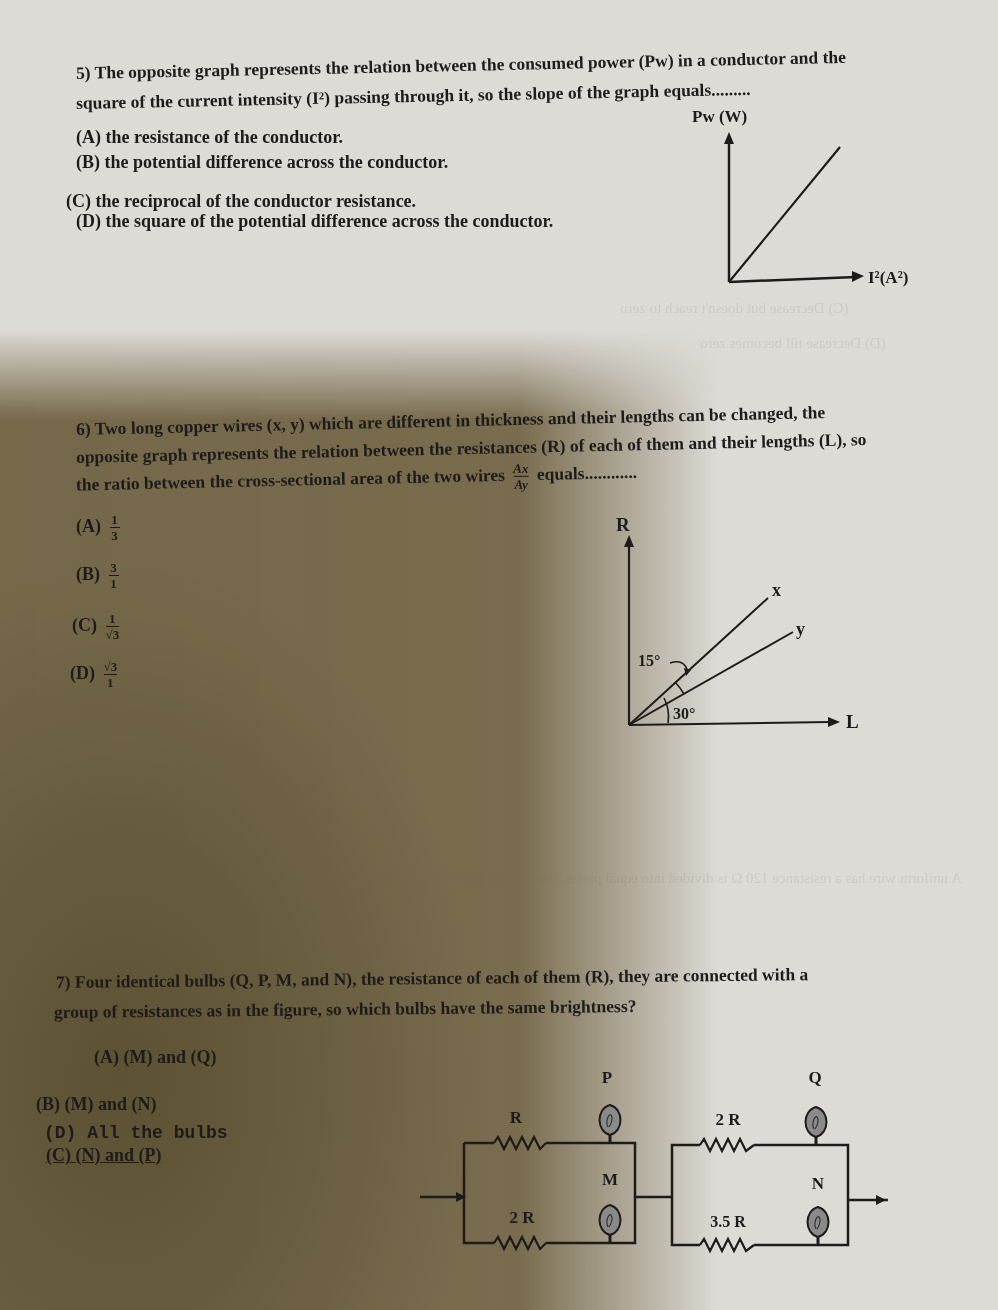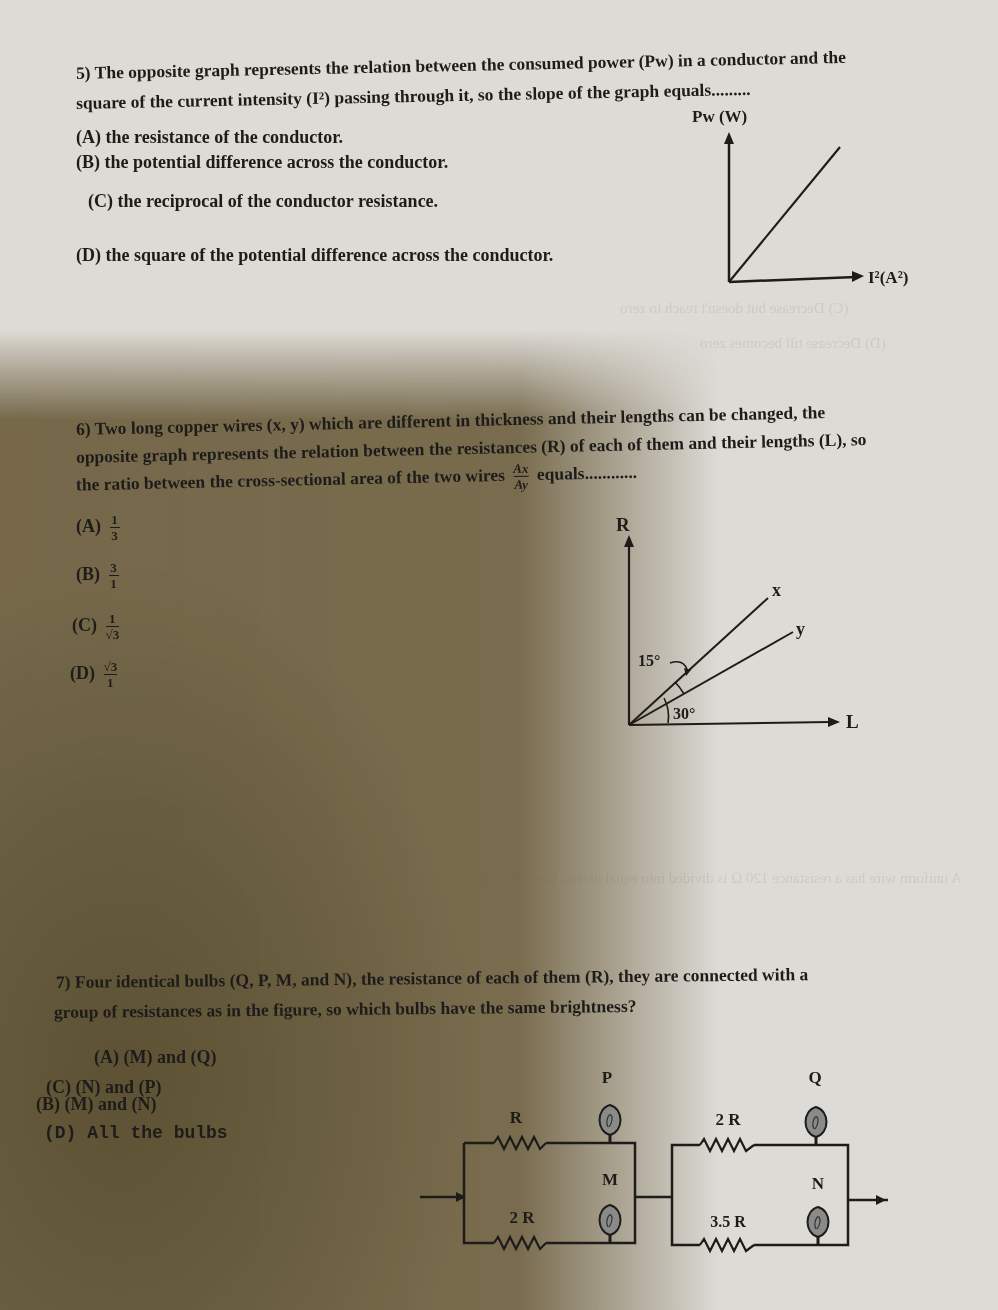--- a/index.html
+++ b/index.html
@@ -44,25 +44,25 @@
   <div class="txt q5" style="left:76px;top:92px;font-size:17.5px;">square of the current intensity (I²) passing through it, so the slope of the graph equals.........</div>
 
   <div class="txt" style="left:76px;top:126px;font-family:Liberation Serif, serif;">
     <span>(A)</span>
     <span>the resistance of the conductor.</span>
   </div>
   <div class="txt" style="left:76px;top:151px;text-align:center;">
     <span>(B)</span>
     <span>the potential difference across the conductor.</span>
   </div>
-  <div class="txt" style="left:88px;top:190px;">
+  <div class="txt" style="left:66px;top:190px;">
     <span>(C)</span>
     <span>the reciprocal of the conductor resistance.</span>
   </div>
-  <div class="txt" style="left:76px;top:244px;text-align:right;">
+  <div class="txt" style="left:76px;top:210px;text-align:right;">
     <span>(D)</span>
     <span>the square of the potential difference across the conductor.</span>
   </div>
 
   <svg style="left:680px;top:100px;" width="290" height="200">
     <text x="12" y="22" font-size="17">Pw (W)</text>
     <line x1="49" y1="182" x2="49" y2="38" stroke="#1e1c1a" stroke-width="2.5"></line>
     <polygon points="49,32 44,44 54,44" fill="#1e1c1a"></polygon>
     <line x1="49" y1="182" x2="176" y2="177" stroke="#1e1c1a" stroke-width="2.5"></line>
     <polygon points="184,176 172,171 172,182" fill="#1e1c1a"></polygon>
@@ -148,21 +148,21 @@
   <div class="txt q7" style="left:54px;top:1001px;font-size:17.5px;">group of resistances as in the figure, so which bulbs have the same brightness?</div>
 
   <div class="txt" style="left:50px;top:1046px;margin-left:44px;">
     <span>(A)</span>
     <span>(M) and (Q)</span>
   </div>
   <div class="txt" style="left:36px;top:1093px;">
     <span>(B)</span>
     <span>(M) and (N)</span>
   </div>
-  <div class="txt" style="left:46px;top:1076px;">
+  <div class="txt" style="left:46px;top:1144px;text-decoration:underline;">
     <span>(C)</span>
     <span>(N) and (P)</span>
   </div>
   <div class="txt" style="left:44px;top:1122px;font-family:Liberation Mono, monospace;">
     <span>(D)</span>
     <span>All the bulbs</span>
   </div>
 
   <svg style="left:410px;top:1055px;" width="480" height="210">
     <defs>

